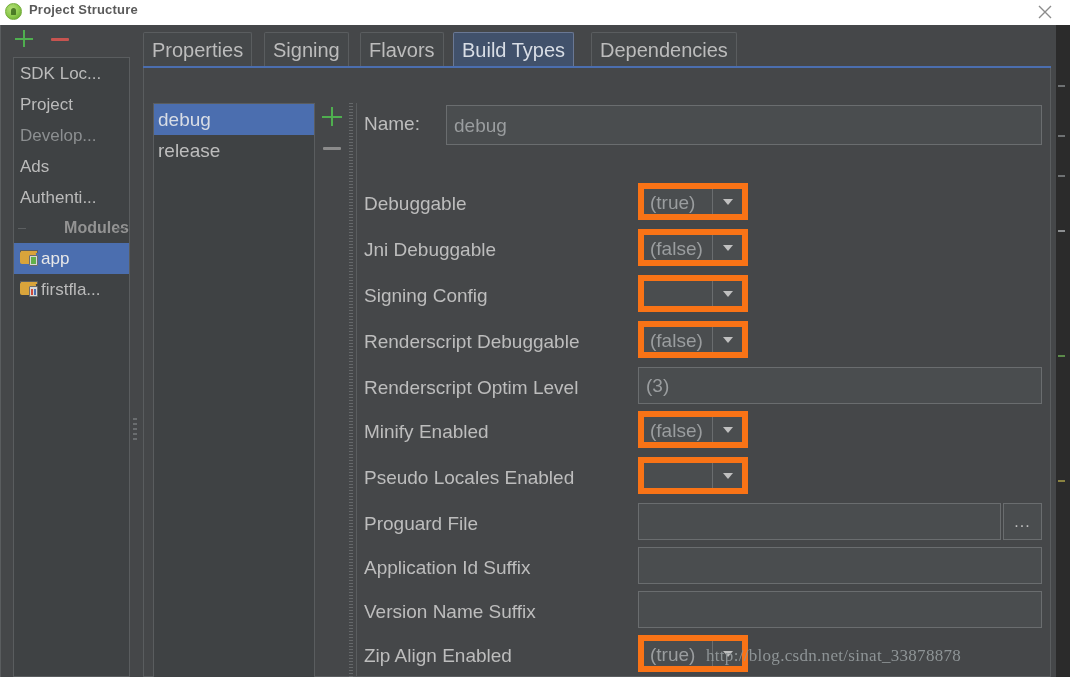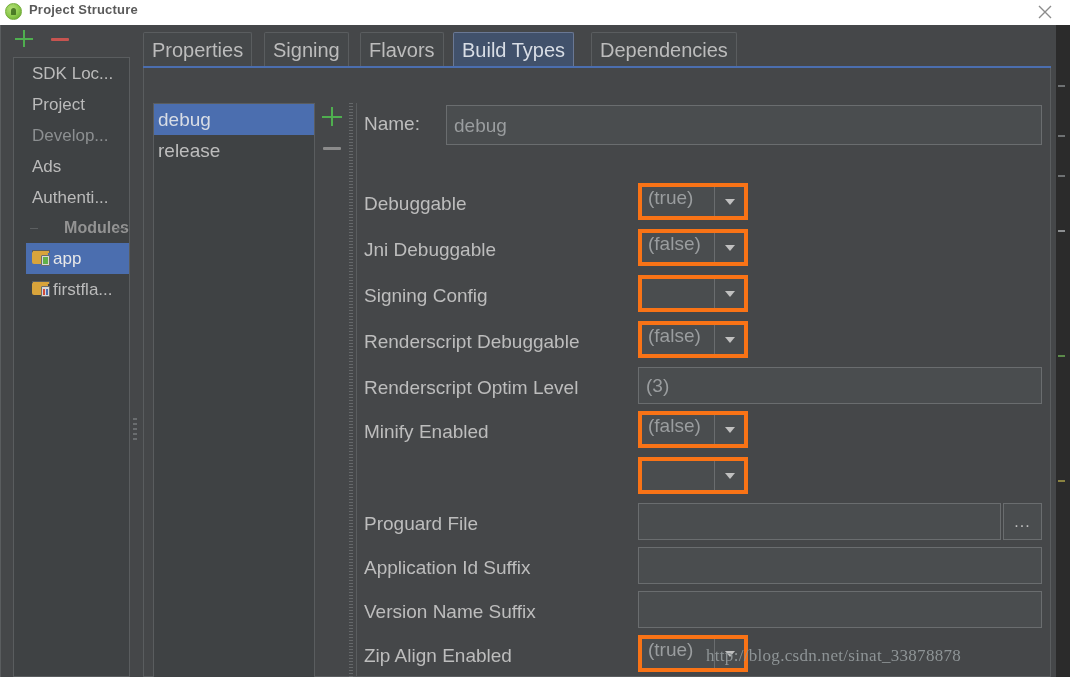--- a/index.html
+++ b/index.html
@@ -80,21 +80,20 @@
   }
 
   
   .sidebar {
     position: absolute; left: 13px; top: 32px;
     width: 117px; height: 620px;
     background: #3f4244;
     border: 1px solid #5a5d5f;
     box-sizing: border-box;
     overflow: hidden;
-    padding-left: 12px;
   }
   .side-item {
     position: relative;
     height: 31px;
     line-height: 31px;
     padding-left: 6px;
     color: #bbbbbb;
     font-size: 17px;
     white-space: nowrap;
     overflow: hidden;
@@ -262,22 +261,22 @@
     color: #9a9d9f;
     font-size: 19px;
     padding-left: 7px;
     line-height: 1;
     display: flex; align-items: center;
   }
   .combo {
     position: absolute;
     box-sizing: border-box;
     background: #4a4d4f;
-    border: 4px solid #f97316;
-    display: flex; align-items: flex-start;
+    border: 6px solid #f97316;
+    display: flex; align-items: flex-end;
   }
   .combo .ctext {
     flex: 1;
     color: #9a9d9f;
     font-size: 19px;
     padding-left: 6px;
     white-space: nowrap;
     overflow: hidden;
   }
   .combo .carrow {
@@ -452,20 +451,21 @@
 
       <div class="flabel" style="top:274px">Renderscript Optim Level</div>
       <div class="txtbox" style="left:281px; top:264px; width:404px; height:37px;">(3)</div>
 
       <div class="flabel" style="top:318px">Minify Enabled</div>
       <div class="combo" style="left:281px; top:308px; width:110px; height:37px;">
         <span class="ctext">(false)</span>
         <span class="carrow"></span>
       </div>
 
+      <div class="flabel" style="top:364px">Pseudo Locales Enabled</div>
       <div class="combo" style="left:281px; top:354px; width:110px; height:37px;">
         <span class="ctext"></span>
         <span class="carrow"></span>
       </div>
 
       <div class="flabel" style="top:410px">Proguard File</div>
       <div class="txtbox" style="left:281px; top:400px; width:363px; height:37px;"></div>
       <div class="browse-btn" style="left:646px; top:400px; width:39px; height:37px;">...</div>
 
       <div class="flabel" style="top:454px">Application Id Suffix</div>

